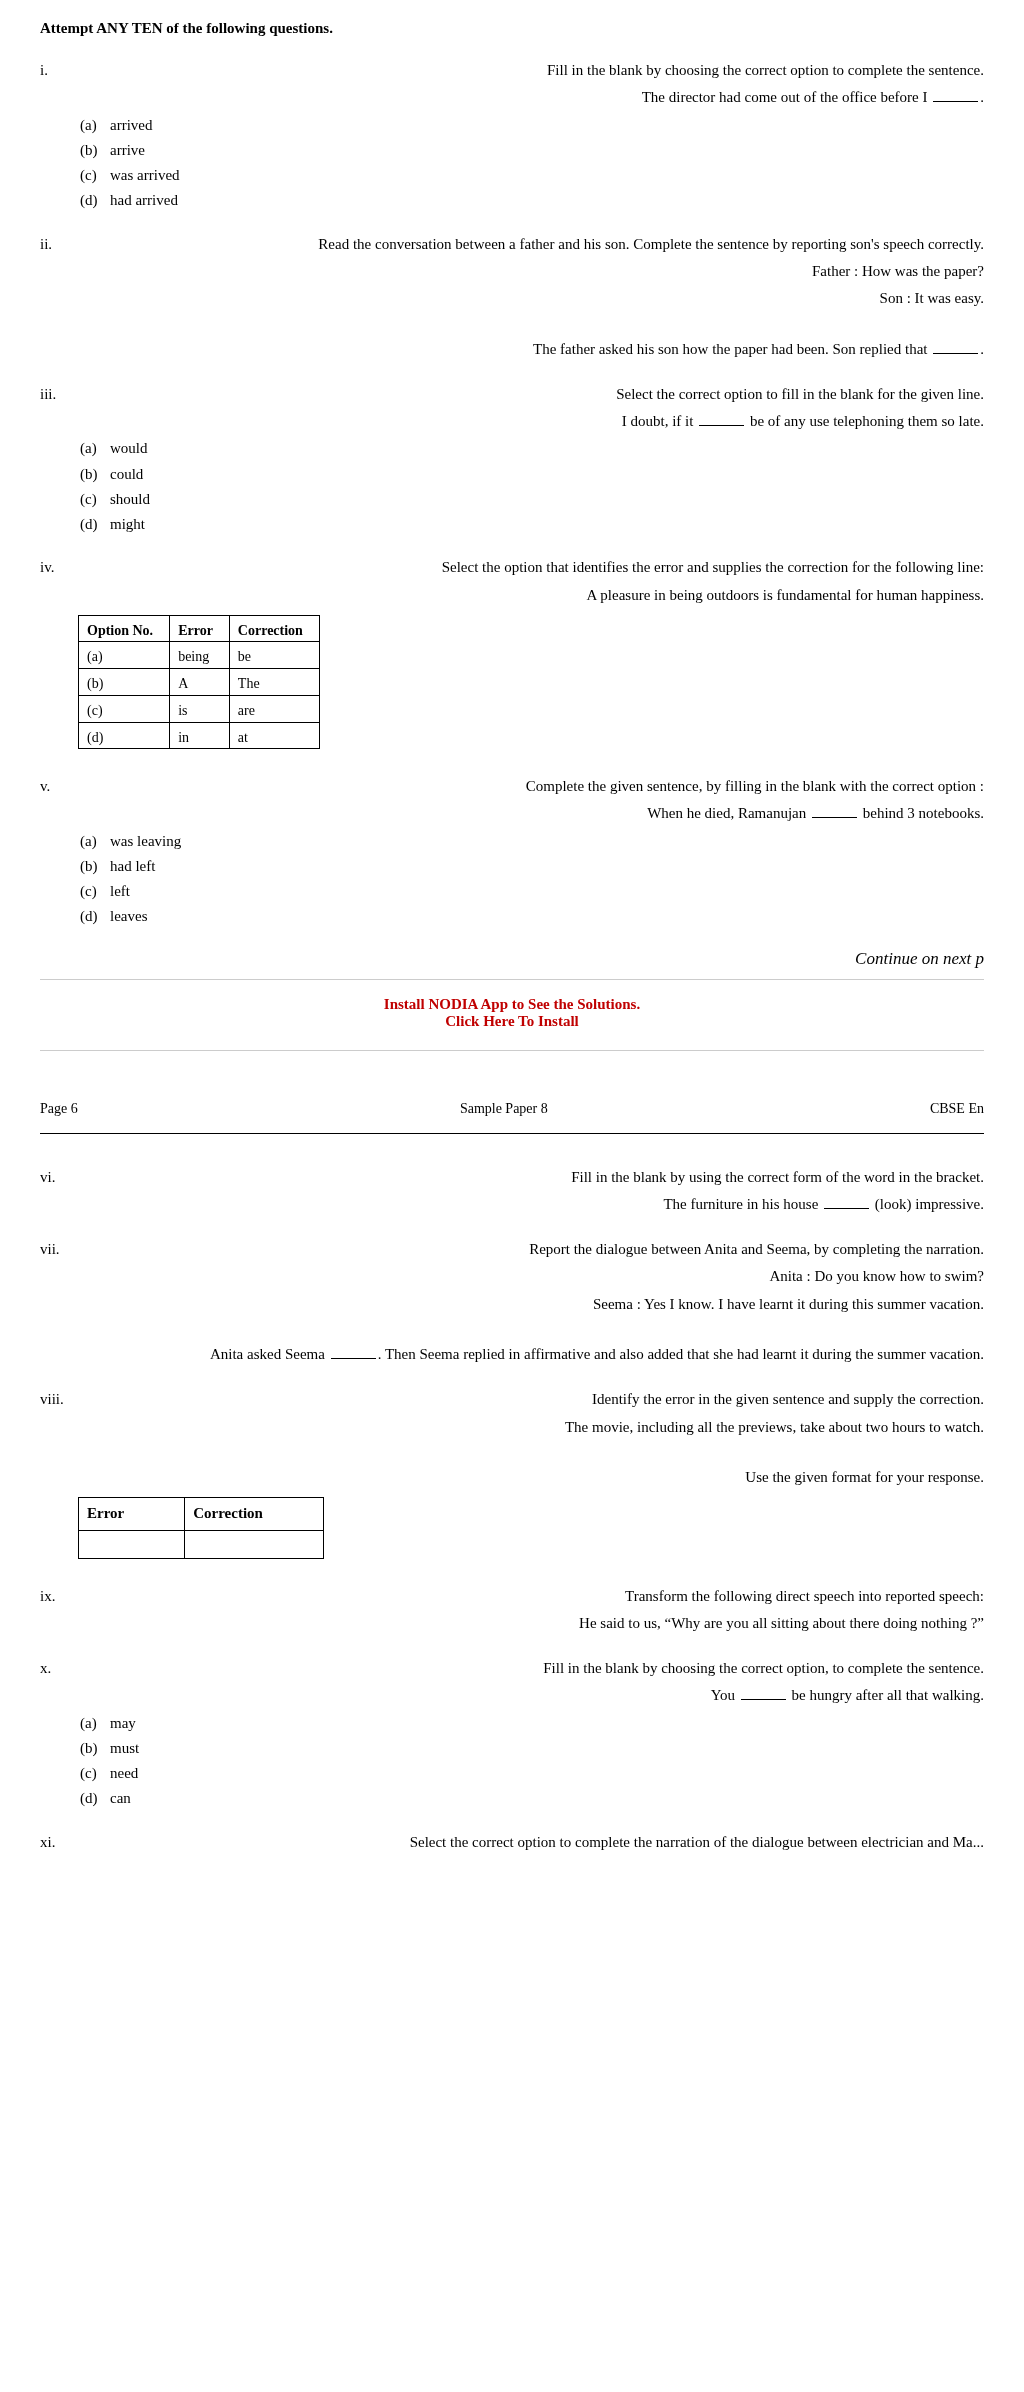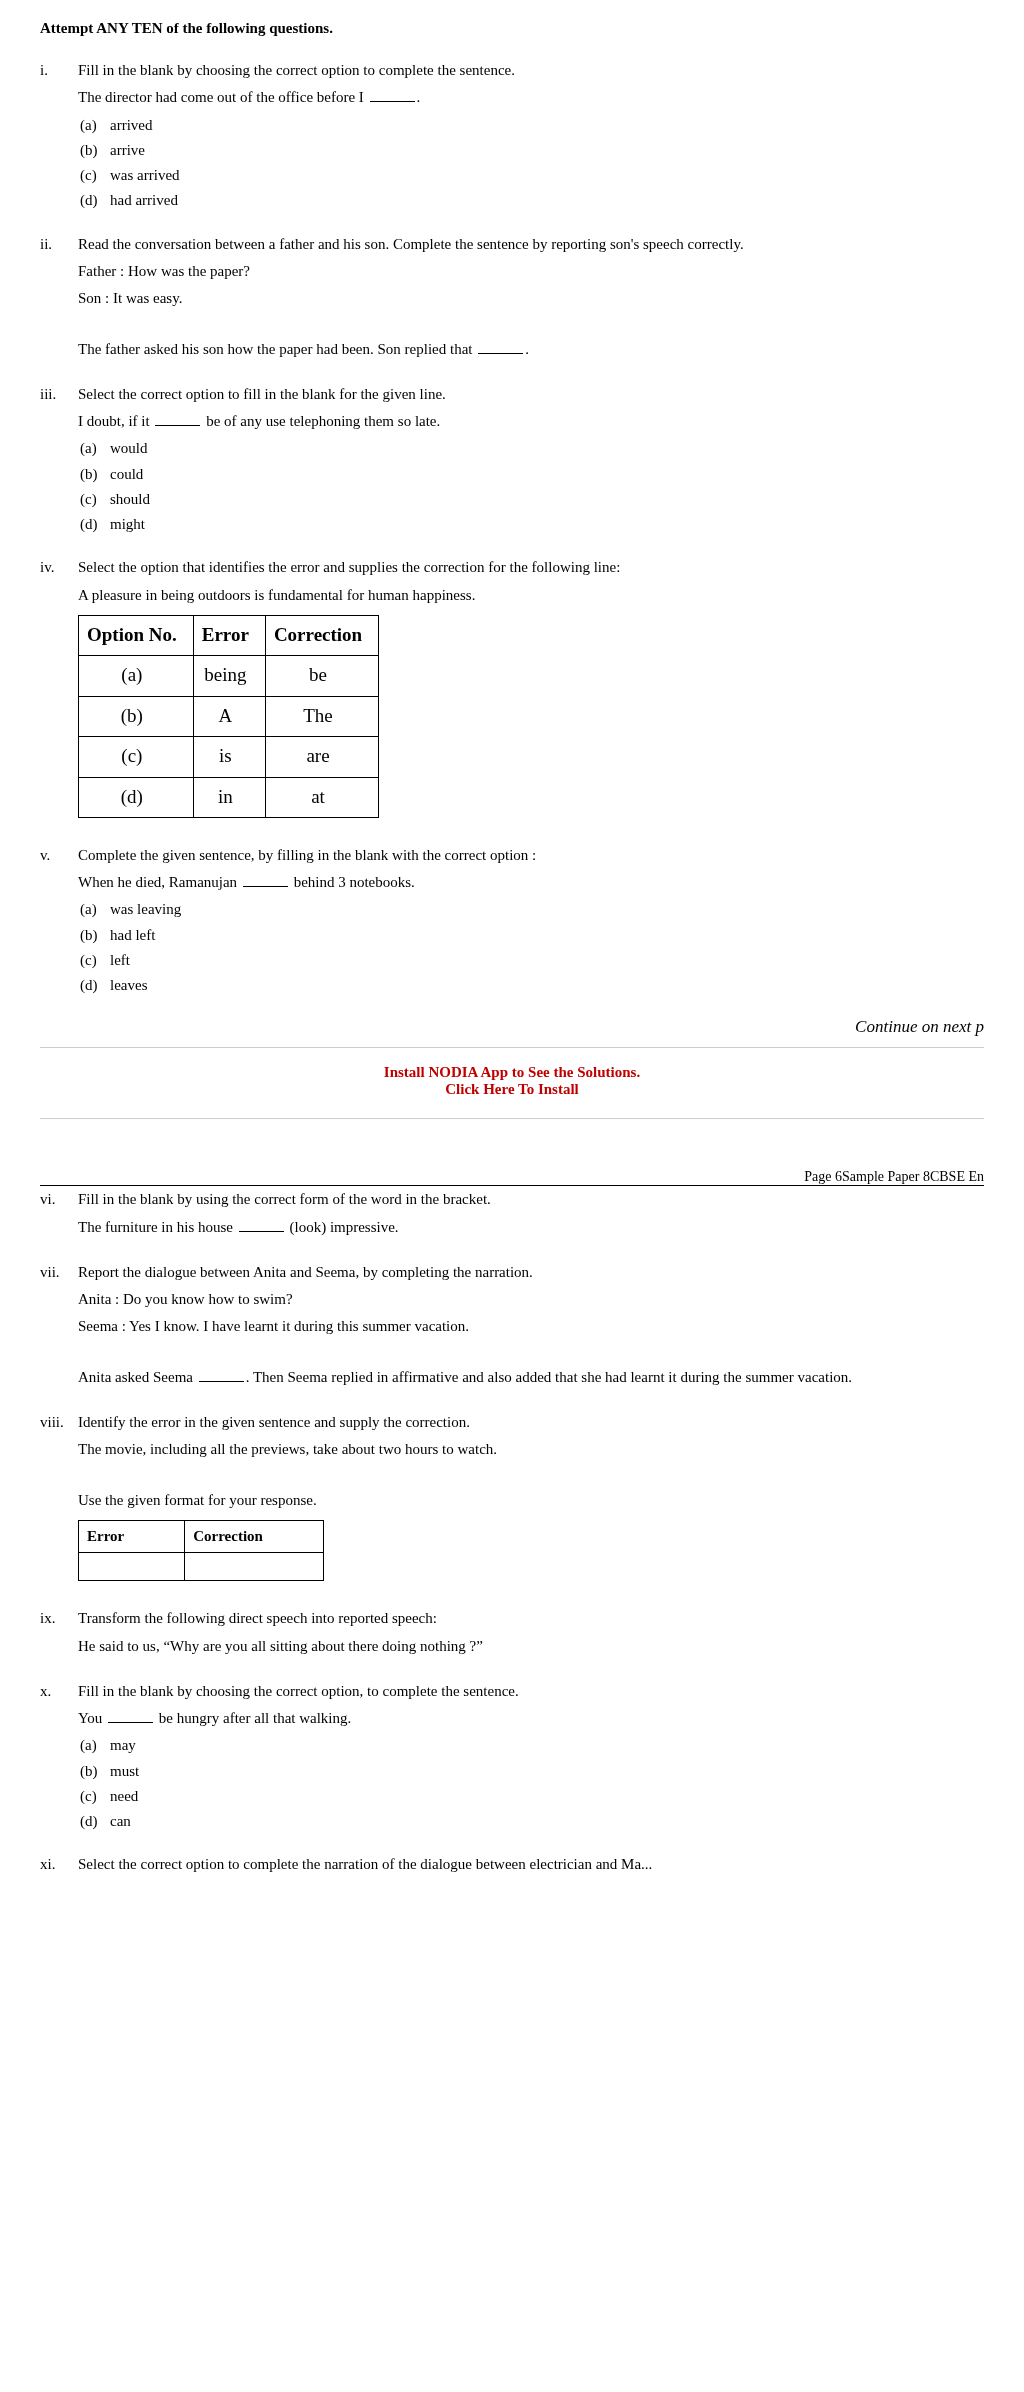--- a/index.html
+++ b/index.html
@@ -25,20 +25,21 @@
     }
     .q-num {
       min-width: 38px;
       font-size: 15px;
     }
     .q-body {
       flex: 1;
     }
     .q-body p {
       margin-bottom: 4px;
+      text-align: right;
     }
     .options {
       margin-top: 4px;
       margin-left: 2px;
     }
     .option-row {
       display: flex;
       align-items: baseline;
       margin-bottom: 2px;
     }
@@ -50,23 +51,23 @@
       font-size: 15px;
     }
     
     table.error-table {
       border-collapse: collapse;
       margin-top: 8px;
       margin-bottom: 8px;
     }
     table.error-table td, table.error-table th {
       border: 1px solid #000;
-      padding: 4px 16px 6px 8px;
-      font-size: 19px;
-      text-align: center;
+      padding: 4px 16px 0 8px;
+      font-size: 14px;
+      text-align: left;
     }
     table.error-table th {
       font-weight: bold;
     }
     .blank {
       display: inline-block;
       border-bottom: 1px solid #000;
       min-width: 45px;
       margin: 0 2px;
     }
@@ -89,25 +90,25 @@
       font-weight: bold;
       color: #c00000;
       text-align: center;
     }
     
     .page2 {
       padding: 20px 40px 30px 40px;
     }
     .page-footer-bar {
       display: flex;
-      justify-content: flex-end;
+      justify-content: space-between;
       font-size: 14px;
-      margin-bottom: 2px;
+      margin-bottom: 32px;
       border-bottom: 1px solid #000;
-      padding-bottom: 0;
+      padding-bottom: 16px;
     }
     .correction-table {
       border-collapse: collapse;
       margin-top: 8px;
       margin-bottom: 8px;
     }
     .correction-table td, .correction-table th {
       border: 1px solid #000;
       padding: 4px 60px 4px 8px;
       font-size: 15px;

